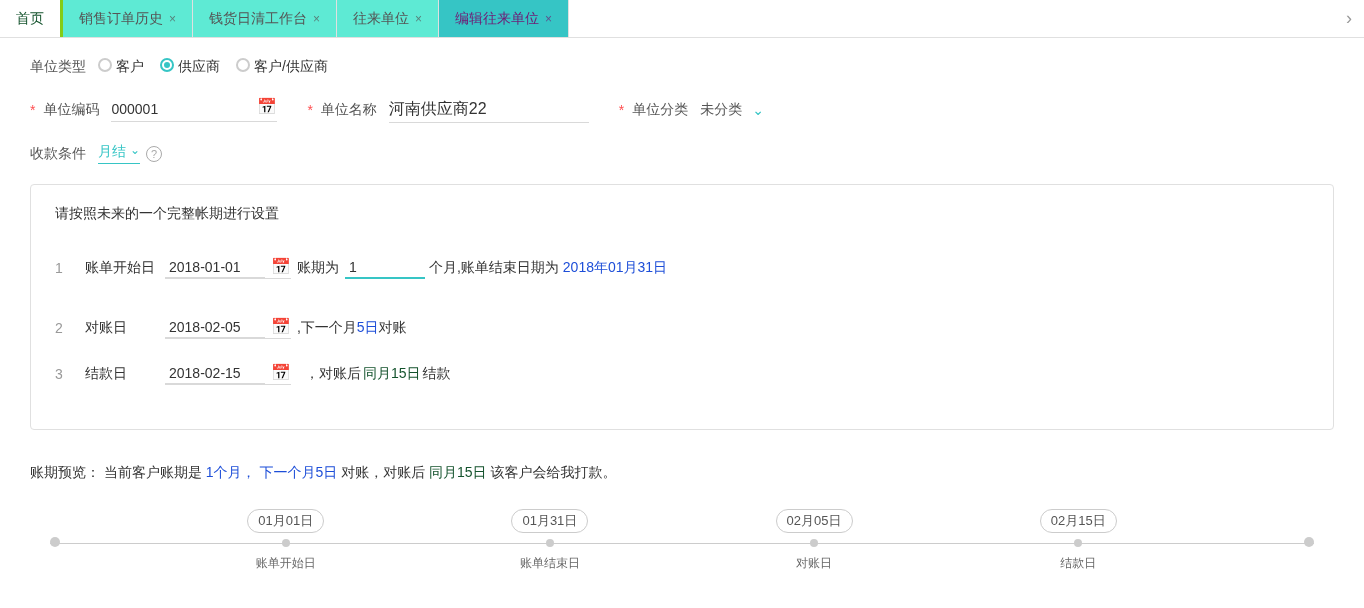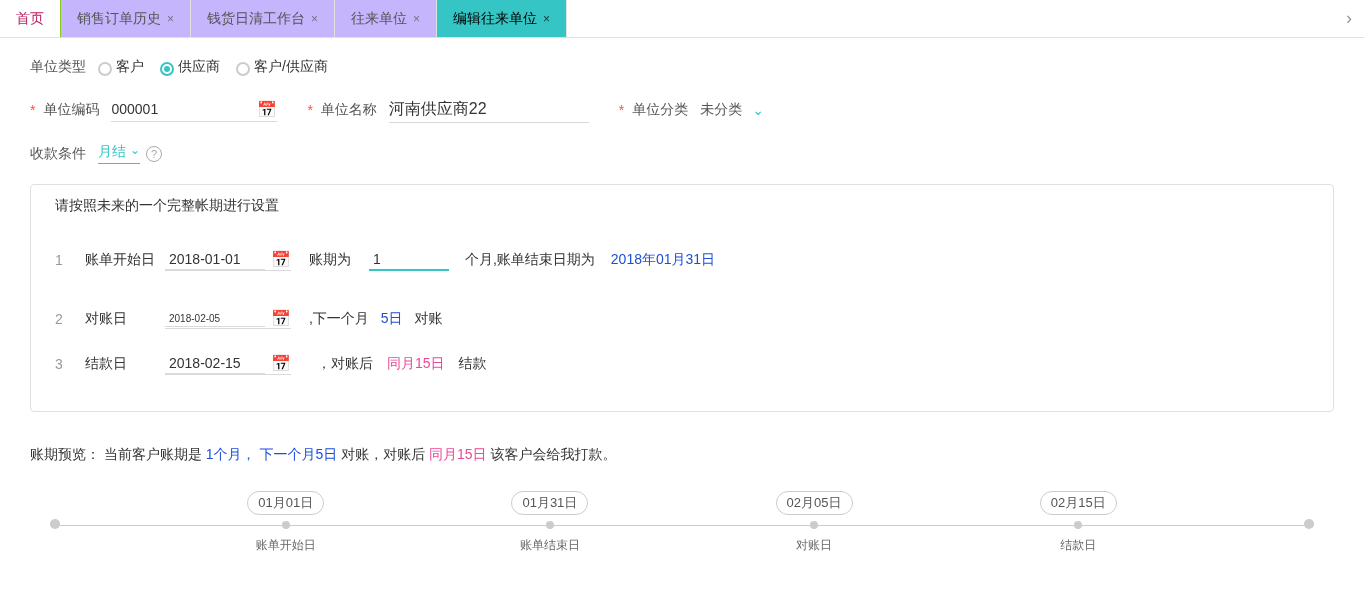--- a/index.html
+++ b/index.html
@@ -14,32 +14,32 @@
       height: 38px;
     }
     .tab-item {
       display: flex;
       align-items: center;
       padding: 0 16px;
       cursor: pointer;
       font-size: 14px;
       color: #555;
       border-right: 1px solid #e0e0e0;
-      background: #c4b5fd;
+      background: #5eead4;
       white-space: nowrap;
       gap: 6px;
     }
     .tab-item.active {
       background: #36c5c5;
-      color: #000000;
+      color: #701a75;
     }
     .tab-item:first-child {
       background: #fff;
-      color: #be185d;
-      border-right: 1px solid #84cc16;
+      color: #14532d;
+      border-right: 3px solid #84cc16;
     }
     .tab-close {
       font-size: 12px;
       opacity: 0.7;
       cursor: pointer;
     }
     .tab-expand {
       margin-left: auto;
       display: flex;
       align-items: center;
@@ -73,21 +73,21 @@
       color: #ff4d4f;
       margin-right: 2px;
     }
     .radio-group {
       display: flex;
       align-items: center;
       gap: 16px;
     }
     .radio-item {
       display: flex;
-      align-items: flex-end;
+      align-items: flex-start;
       gap: 4px;
       cursor: pointer;
     }
     .radio-circle {
       width: 14px;
       height: 14px;
       border-radius: 50%;
       border: 2px solid #ccc;
       display: flex;
       align-items: center;
@@ -110,21 +110,20 @@
       font-size: 16px;
       color: #333;
       outline: none;
       width: 160px;
     }
     .form-input-wide {
       width: 200px;
     }
     .input-with-icon {
       display: flex;
-      align-items: center;
       border-bottom: 1px solid #d9d9d9;
       gap: 6px;
     }
     .input-with-icon input {
       border: none;
       outline: none;
       font-size: 14px;
       color: #333;
       width: 140px;
       padding: 4px 0;
@@ -169,21 +168,21 @@
     .form-field {
       display: flex;
       align-items: center;
       gap: 6px;
     }
 
     
     .period-box {
       border: 1px solid #e0e0e0;
       border-radius: 4px;
-      padding: 12px 24px;
+      padding: 20px 24px;
       margin-bottom: 20px;
     }
     .period-title {
       font-size: 14px;
       color: #333;
       margin-bottom: 20px;
     }
     .period-row {
       display: flex;
       align-items: center;
@@ -195,33 +194,33 @@
       color: #999;
       font-size: 14px;
     }
     .period-row-label {
       width: 80px;
       color: #333;
     }
     .period-row-content {
       display: flex;
       align-items: center;
-      gap: 12px;
+      gap: 0;
     }
     .period-input {
       border: none;
       border-bottom: 2px solid #36c5c5;
       outline: none;
       font-size: 14px;
       width: 80px;
       padding: 2px 4px;
       color: #333;
     }
     .text-orange { color: #1d4ed8; }
-    .text-teal { color: #ec4899; }
+    .text-teal { color: #14532d; }
 
     
     .preview-section {
       padding: 10px 0;
     }
     .preview-text {
       font-size: 14px;
       color: #333;
       margin-bottom: 24px;
       line-height: 1.8;
@@ -350,21 +349,21 @@
         <span style="margin: 0 4px;">个月,账单结束日期为</span>
         <span class="text-orange">2018年01月31日</span>
       </div>
     </div>
 
     <div class="period-row">
       <span class="period-num">2</span>
       <span class="period-row-label">对账日</span>
       <div class="period-row-content">
         <div class="input-with-icon">
-          <input type="text" style="border-top: none; border-right: none; border-left: none; border-image: initial; border-bottom: 1px solid rgb(217, 217, 217); outline: none; font-size: 10px; width: 100px; padding: 2px 4px;" value="2018-02-05">
+          <input type="text" style="border-top: none; border-right: none; border-left: none; border-image: initial; border-bottom: 1px solid rgb(217, 217, 217); outline: none; font-size: 14px; width: 100px; padding: 2px 4px;" value="2018-02-05">
           <span class="calendar-icon">📅</span>
         </div>
         <span style="margin-left:6px;">,下一个月</span>
         <span class="text-orange">5日</span>
         <span> 对账</span>
       </div>
     </div>
 
     <div class="period-row">
       <span class="period-num">3</span>

